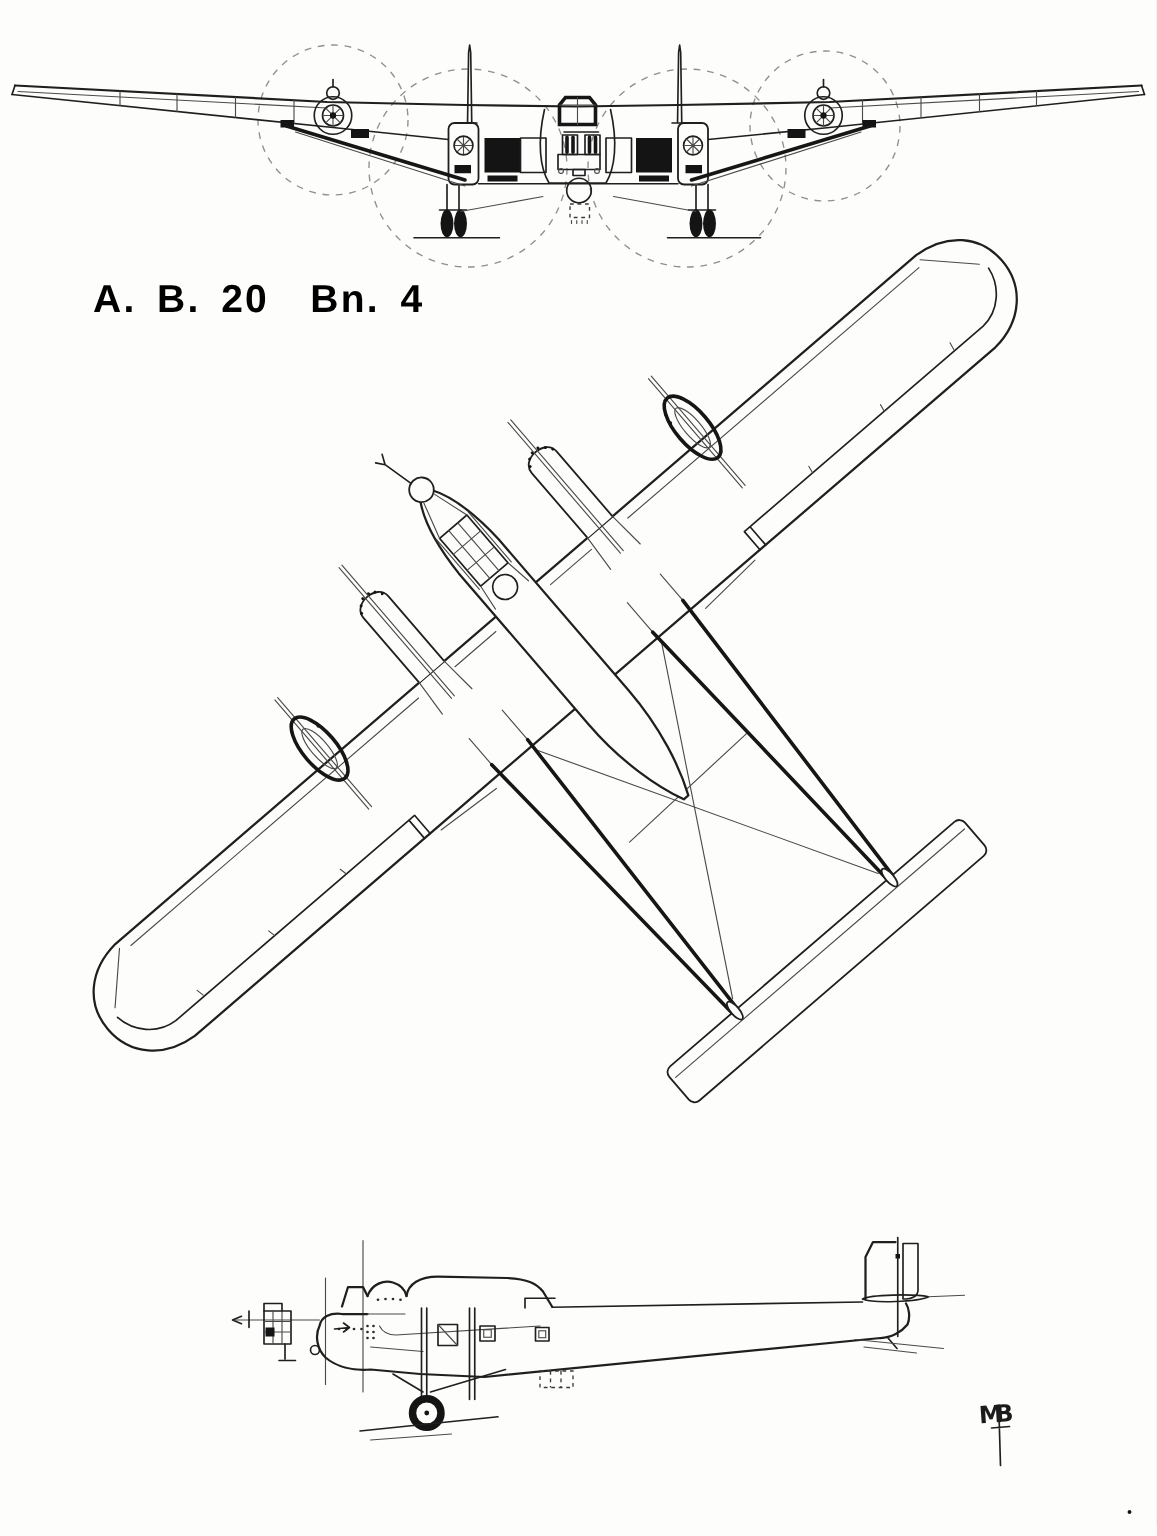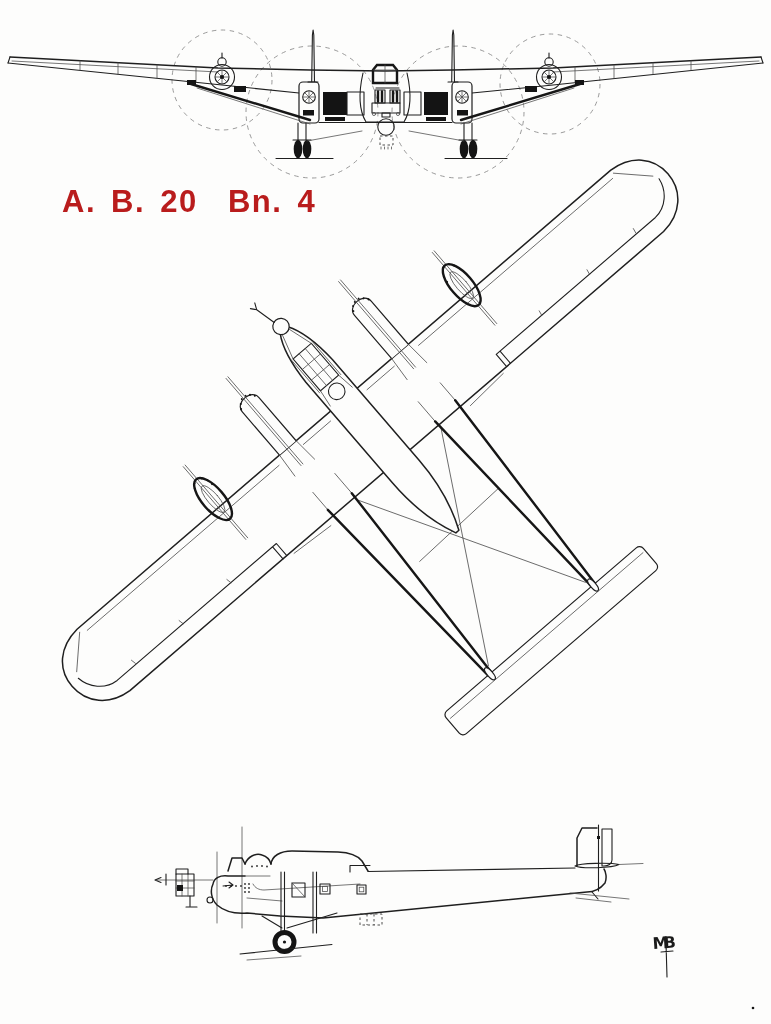--- a/index.html
+++ b/index.html
@@ -1,20 +1,20 @@
 <!DOCTYPE html>
 <html><head>
 <meta charset="utf-8">
 <style>
   html,body{margin:0;padding:0;background:#e8e8e8;}
   .page{position:relative;width:771px;height:1024px;background:#fdfdfc;overflow:hidden;
         font-family:"Liberation Sans",sans-serif;}
   .page svg{position:absolute;left:0;top:0;}
-  .title{position:absolute;left:62px;top:184px;font-size:31px;font-weight:700;
-         color:#b91c1c;letter-spacing:1.5px;word-spacing:5px;white-space:pre;}
+  .title{position:absolute;left:62px;top:184px;font-size:26px;font-weight:700;
+         color:#000000;letter-spacing:1.5px;word-spacing:5px;white-space:pre;}
   
   .ln{fill:none;stroke:#1f1f1f;stroke-width:1.5;stroke-linecap:round;stroke-linejoin:round;}
   .ln1{fill:none;stroke:#1f1f1f;stroke-width:1.1;stroke-linecap:round;stroke-linejoin:round;}
   .bold{fill:none;stroke:#161616;stroke-width:2.4;stroke-linecap:round;}
   .thin{fill:none;stroke:#4a4a4a;stroke-width:0.75;stroke-linecap:round;}
   .dash{fill:none;stroke:#8f8f8f;stroke-width:0.9;stroke-dasharray:4.5 4.5;}
   .dash2{fill:none;stroke:#3a3a3a;stroke-width:0.9;stroke-dasharray:2.5 2.5;}
   .wfill{fill:#fdfdfc;stroke:#1f1f1f;stroke-width:1.5;stroke-linejoin:round;}
   .wfill1{fill:#fdfdfc;stroke:#1f1f1f;stroke-width:1.2;stroke-linejoin:round;}
   .dark{fill:#141414;stroke:none;}

